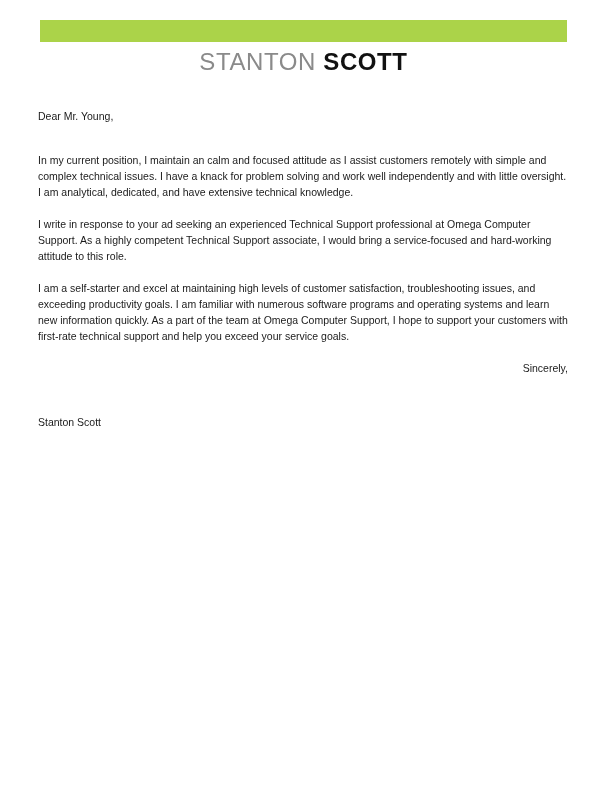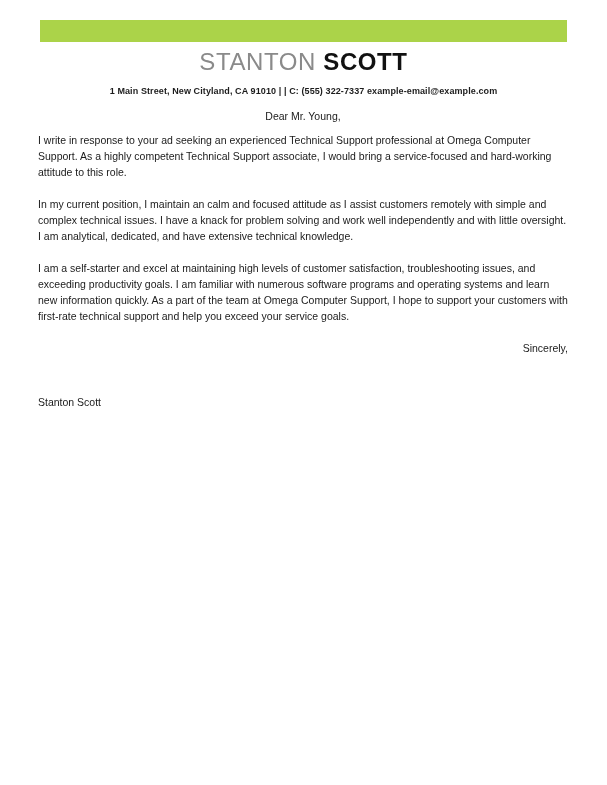--- a/index.html
+++ b/index.html
@@ -79,45 +79,44 @@
   .paragraph,
   .closing,
   .signature {
     font-size: 10.5px;
     line-height: 16px;
     color: #1a1a1a;
     margin: 0;
     text-align: left;
   }
 
-  .salutation { margin-bottom: 8px; text-align: center; }
+  .salutation { margin-bottom: 28px; }
   .paragraph  { margin-bottom: 16px; }
   .closing    { margin-bottom: 0; text-align: right; }
   .signature  { margin-top: 38px; }
 </style>
 </head>
 <body>
 
 <div class="page">
 
   <div class="accent-bar"></div>
 
   <div class="letterhead">
     <div class="name-line">
       <span class="name-first">STANTON</span><span class="name-sep"> </span><span class="name-last">SCOTT</span>
     </div>
-    <div class="contact-line">1 Main Street, New Cityland, CA 91010 |  | C: (555) 322-7337 example-email@example.com</div>
   </div>
 
   <div class="letter-body">
 
     <p class="salutation">Dear Mr. Young,</p>
 
+    <p class="paragraph">In my current position, I maintain an calm and focused attitude as I assist customers remotely with simple and complex technical issues. I have a knack for problem solving and work well independently and with little oversight. I am analytical, dedicated, and have extensive technical knowledge.</p>
     <p class="paragraph">I write in response to your ad seeking an experienced Technical Support professional at Omega Computer Support. As a highly competent Technical Support associate, I would bring a service-focused and hard-working attitude to this role.</p>
-    <p class="paragraph">In my current position, I maintain an calm and focused attitude as I assist customers remotely with simple and complex technical issues. I have a knack for problem solving and work well independently and with little oversight. I am analytical, dedicated, and have extensive technical knowledge.</p>
     <p class="paragraph">I am a self-starter and excel at maintaining high levels of customer satisfaction, troubleshooting issues, and exceeding productivity goals. I am familiar with numerous software programs and operating systems and learn new information quickly. As a part of the team at Omega Computer Support, I hope to support your customers with first-rate technical support and help you exceed your service goals.</p>
 
     <p class="closing">Sincerely,</p>
 
     <p class="signature">Stanton Scott</p>
 
   </div>
 
 </div>
 

